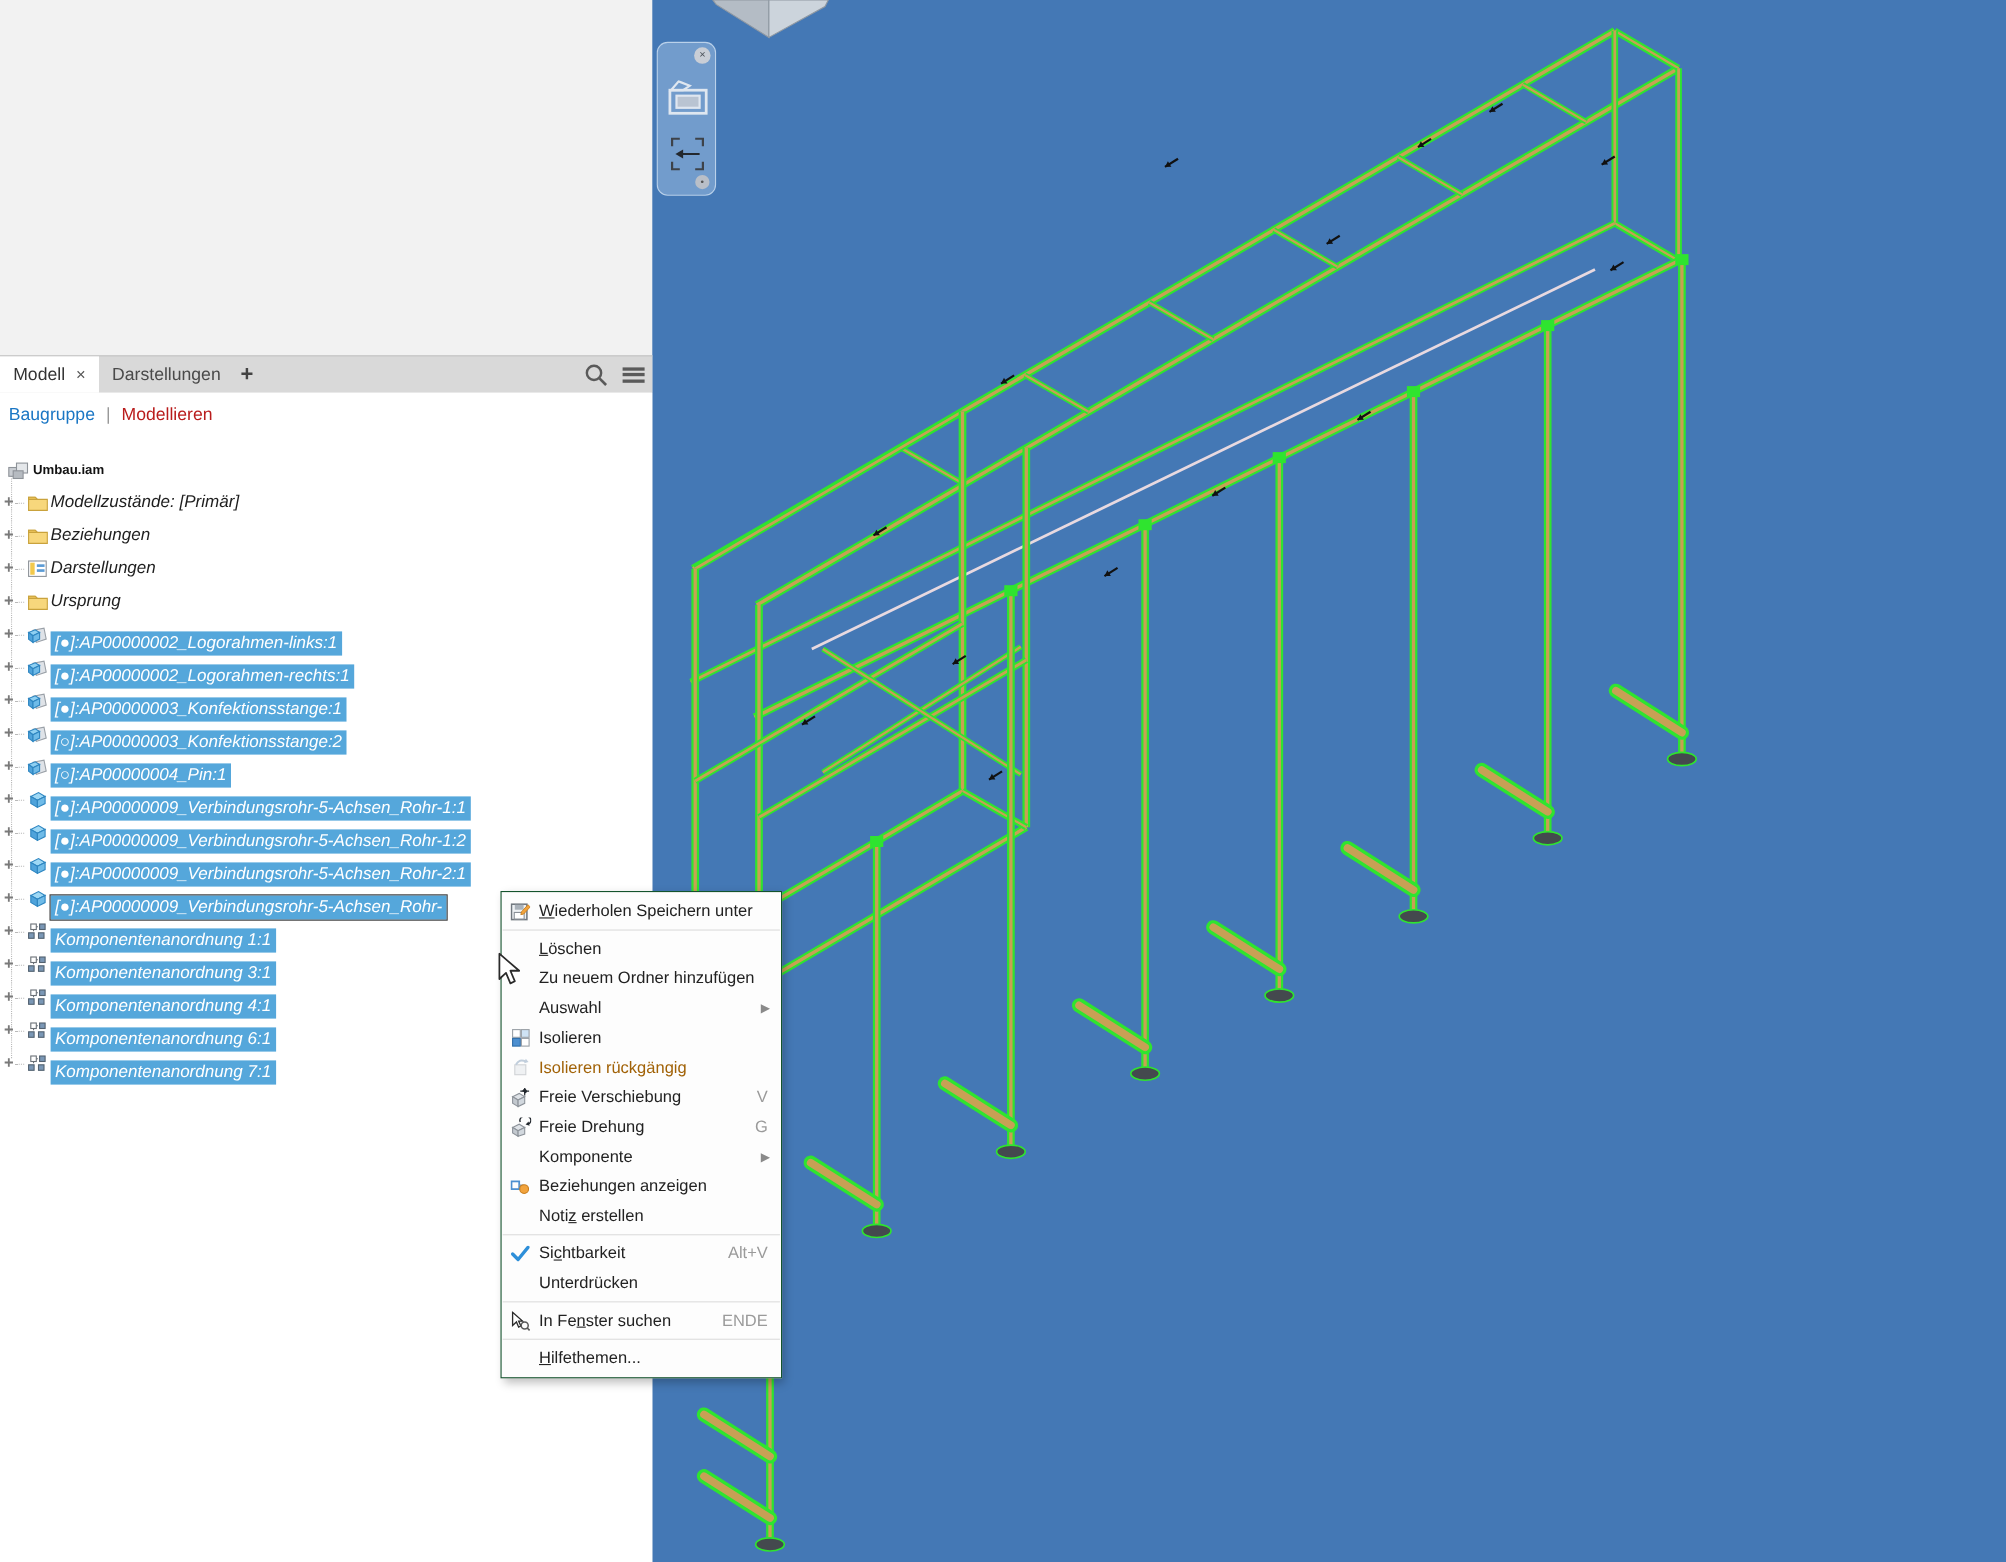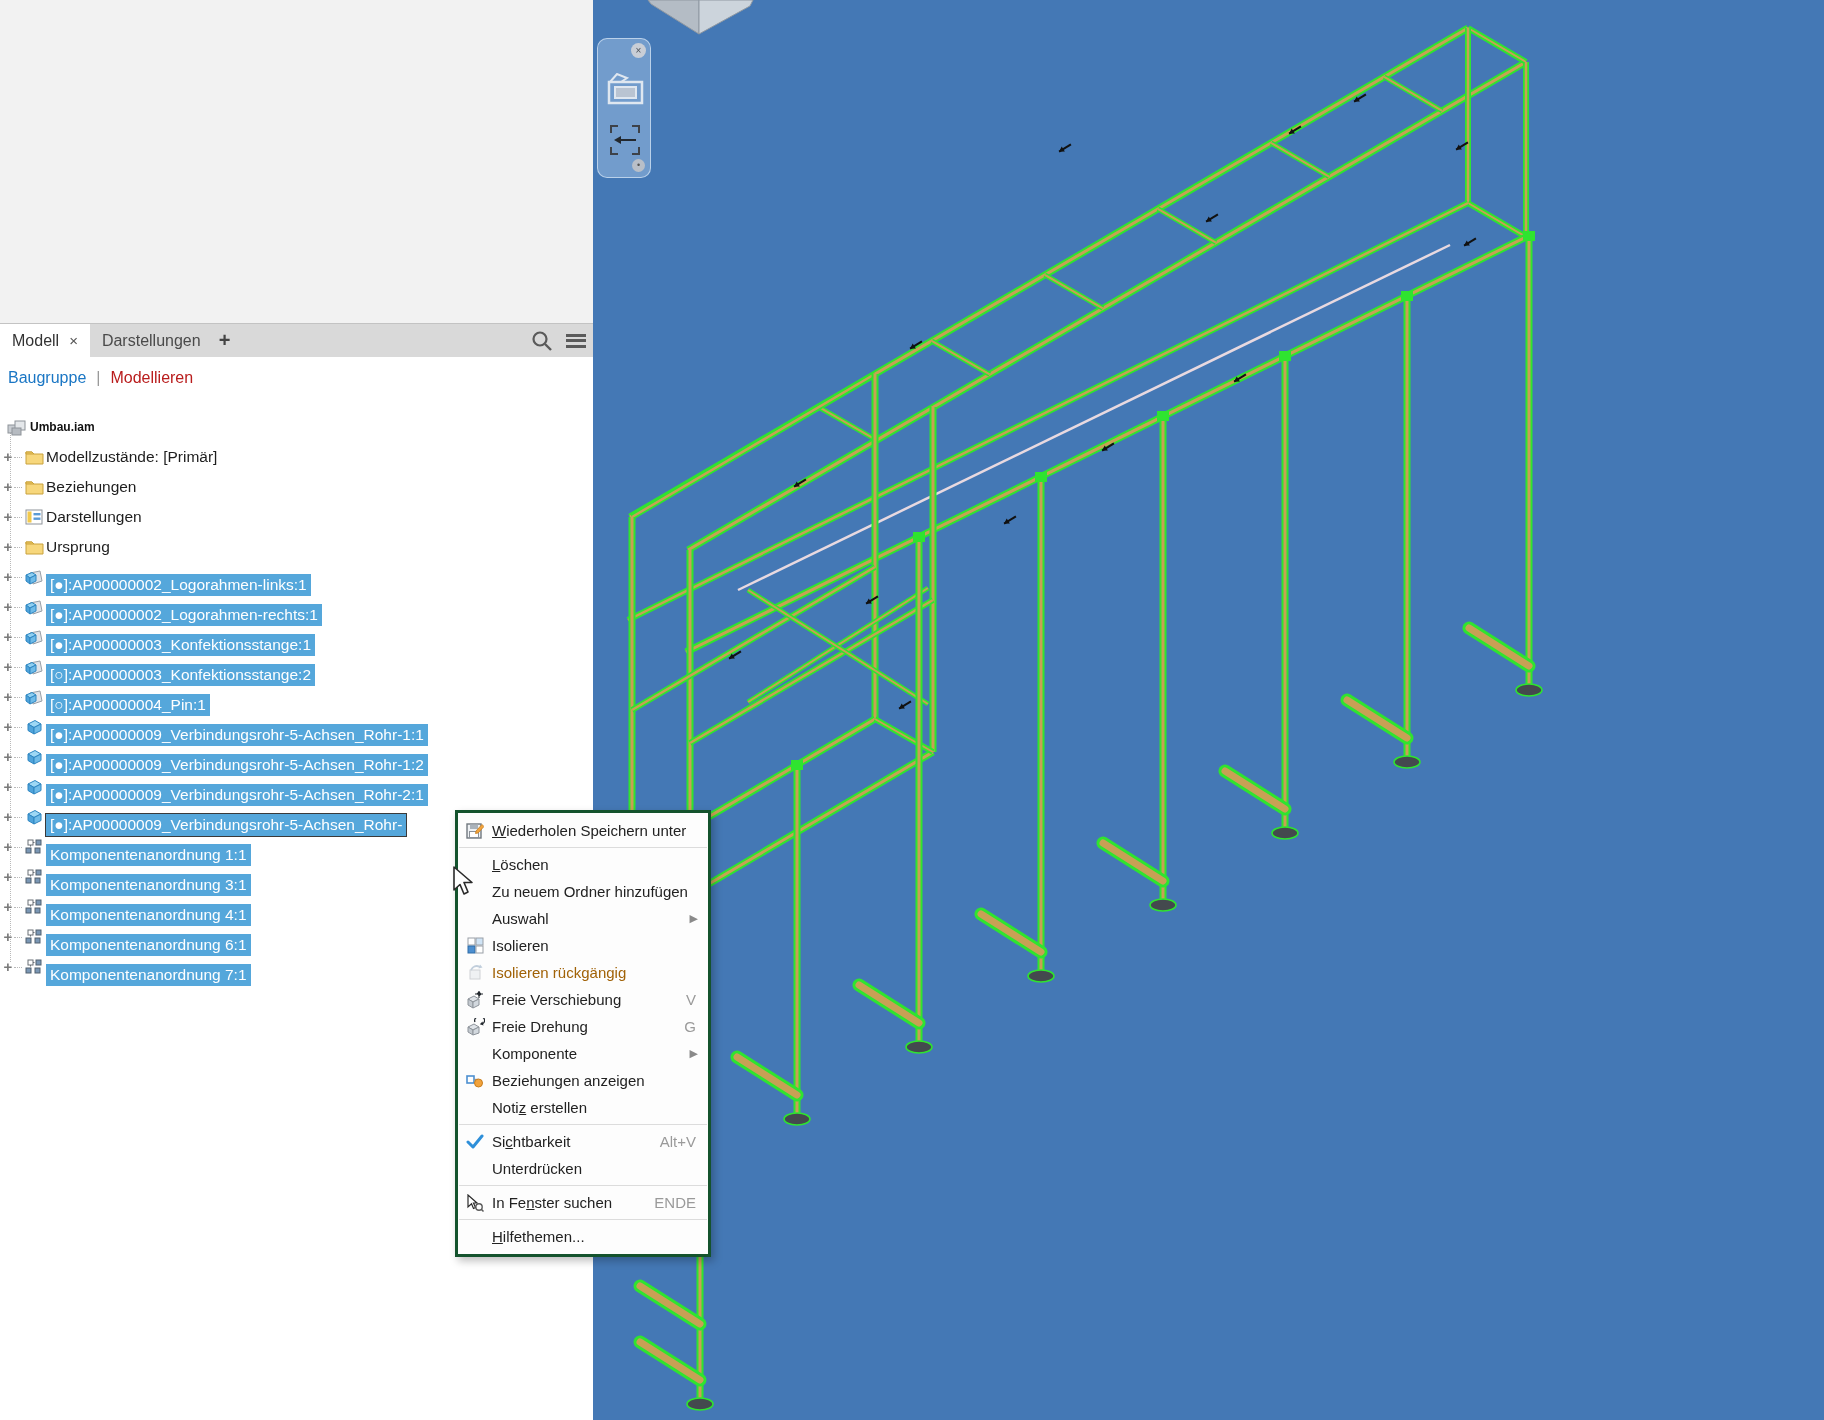--- a/index.html
+++ b/index.html
@@ -29,31 +29,31 @@
   .mode-link.plain { color:#b91c1c; }
 
   .tree { position:absolute; left:0; top:55px; width:100%; }
   .guide-line { position:absolute; left:10px; top:75px; width:0; height:530px;
     border-left:1px dotted #b9b9b9; }
   .tree-row { position:relative; height:30px; display:flex; align-items:center; }
   .tree-row .expander { width:12px; text-align:center; color:#7a7a7a; font-size:15px;
     font-weight:bold; margin-left:2px; line-height:12px; }
   .tree-row .dots { width:8px; border-bottom:1px dotted #b9b9b9; height:1px; }
   .tree-row .ticon { width:24px; display:flex; justify-content:center; }
-  .tree-row .tlabel { font-size:15.5px; color:#1e1e1e; white-space:nowrap; }
+  .tree-row .tlabel { font-size:15.5px; color:#1e1e1e; white-space:nowrap;font-style:italic; }
   .tree-row .tlabel.hl { background:#55A7DB; color:#fff; padding:2px 4px;margin-top:15px; }
   .tree-row .tlabel.focus { outline:1px solid #3a3a3a; }
   .tree-row .tlabel.clip { max-width:406px; overflow:hidden; }
   .root-row { height:30px; display:flex; align-items:center; }
   .root-row .ticon { width:26px; margin-left:4px; display:flex; justify-content:center; }
   .root-row .tlabel { font-weight:bold; font-size:12px; color:#111; }
 
   
   .context-menu { position:absolute; left:455px; top:810px; width:256px;
-    background:#fdfdfd; border:3px solid #14532d; box-shadow:3px 4px 8px rgba(0,0,0,.25);
+    background:#fdfdfd; border:1px solid #14532d; box-shadow:3px 4px 8px rgba(0,0,0,.25);
     padding:4px 0; z-index:10; }
   .menu-item { height:27px; display:flex; align-items:center; font-size:15px; color:#222; }
   .menu-item .micon { width:34px; display:flex; justify-content:center; align-items:center; flex:0 0 34px; }
   .menu-item .mlabel { flex:1; white-space:nowrap; }
   .menu-item .mshort { color:#9a9a9a; padding-right:12px; }
   .menu-item .marrow { color:#8a8a8a; font-size:11px; padding-right:10px; }
   .menu-item.disabled { color:#a16207; }
   .menu-separator { height:1px; background:#dcdcdc; margin:3px 1px; }
 
   

